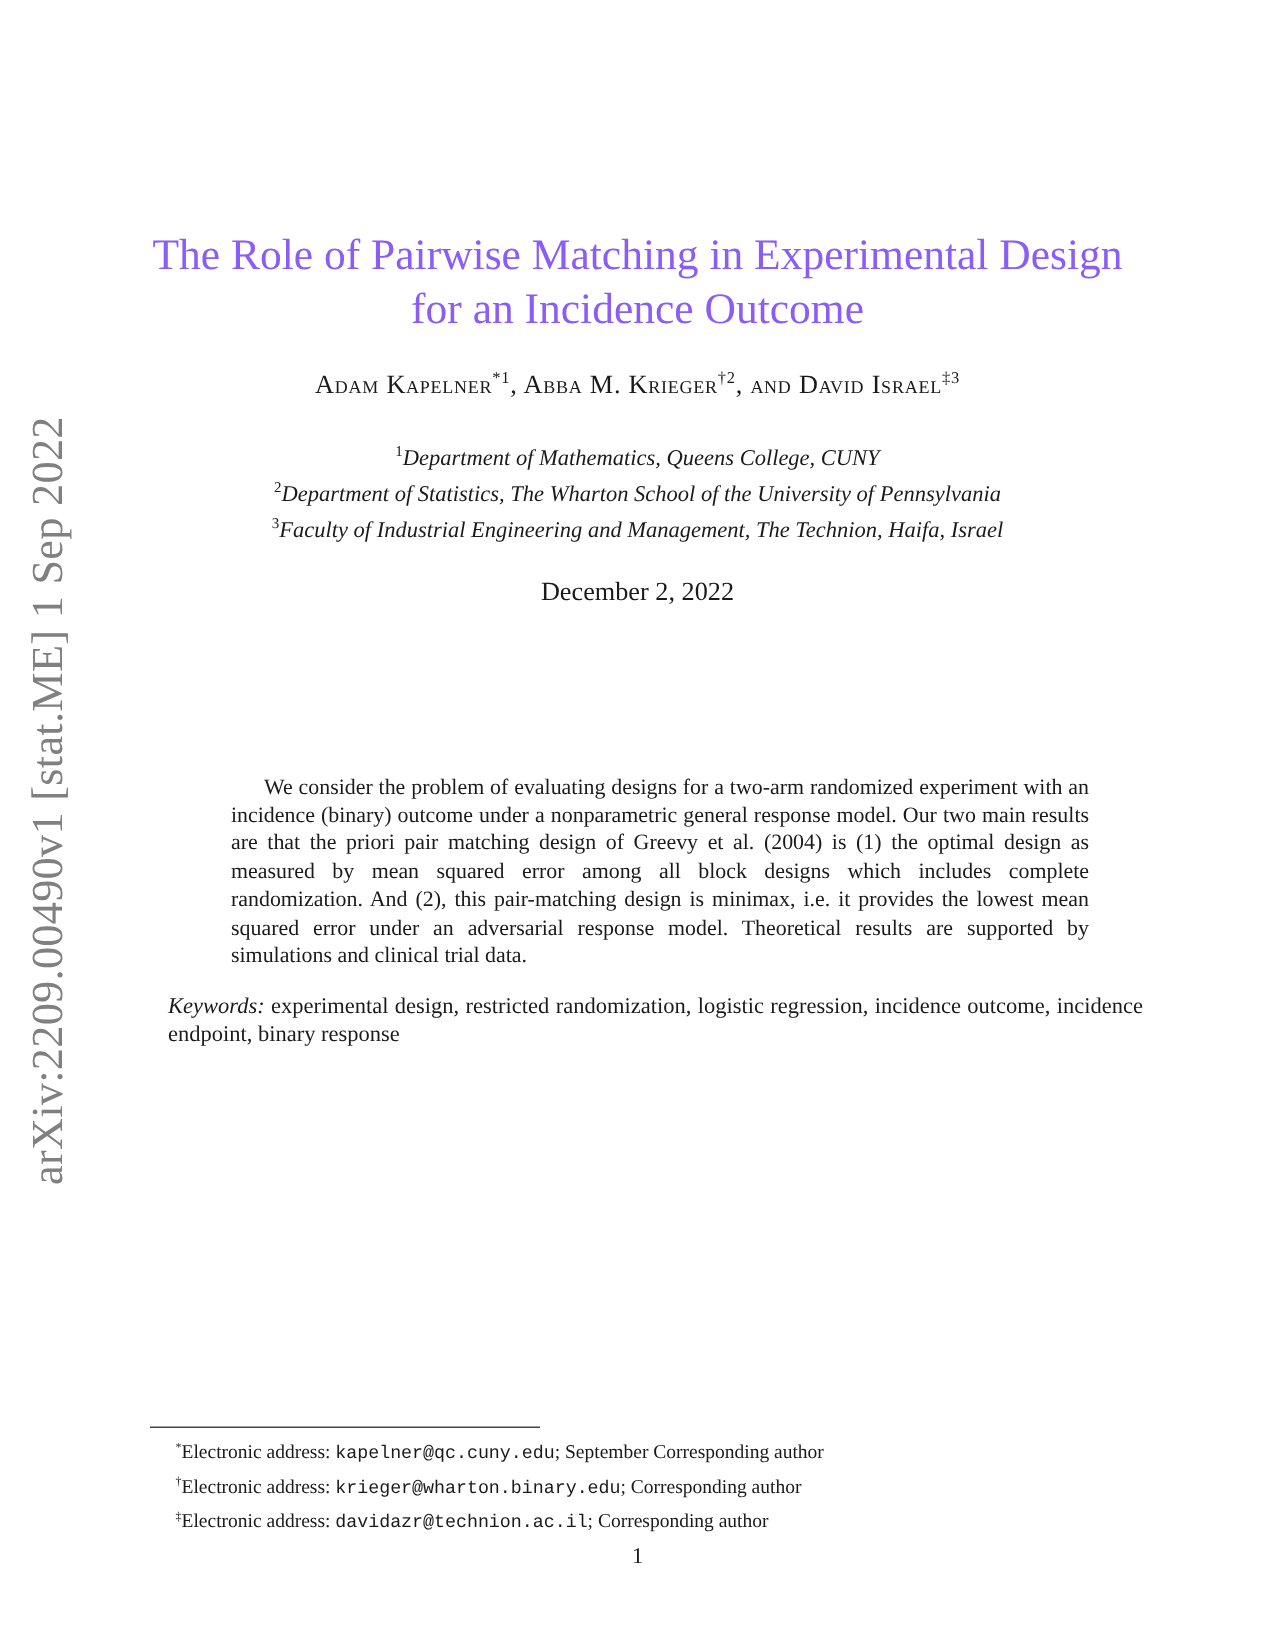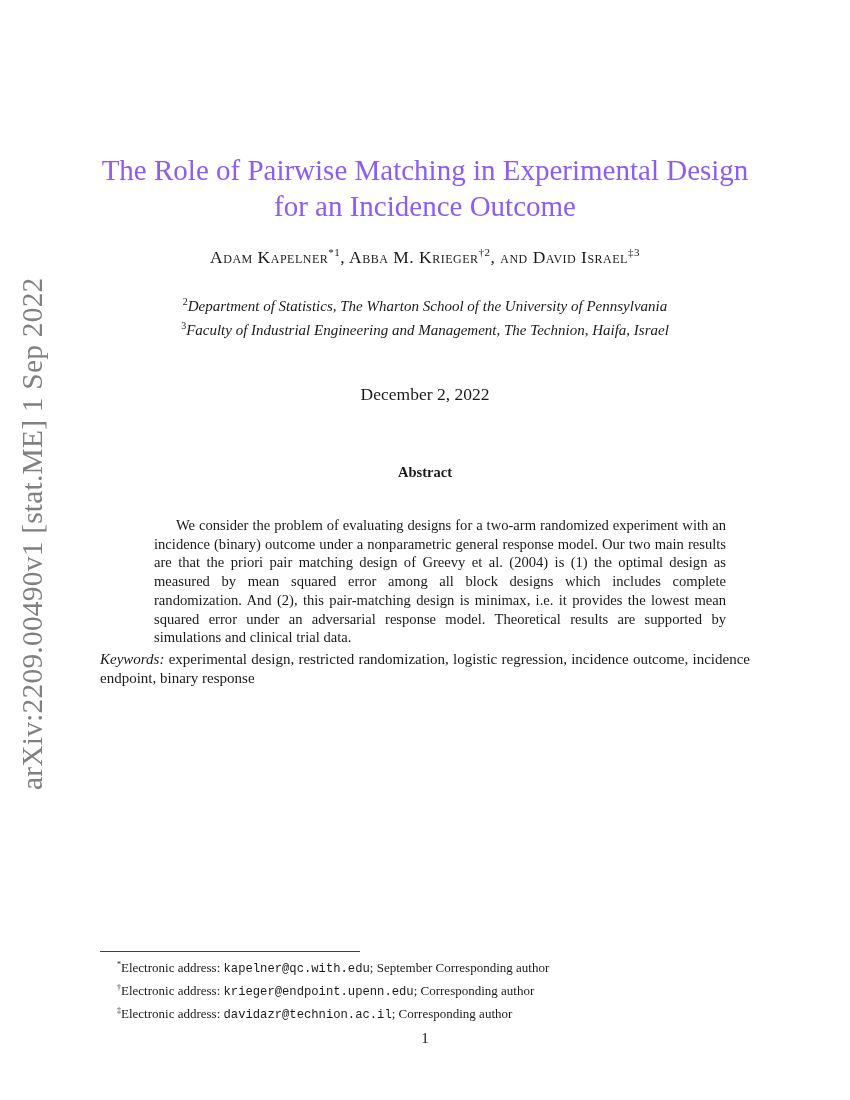--- a/index.html
+++ b/index.html
@@ -7,21 +7,21 @@
   .page { position: absolute; left: 0; top: 0; width: 850px; height: 1100px; }
   .arxiv-stamp { position: absolute; left: 16px; top: 790px; width: 520px; transform-origin: 0 0; transform: rotate(-90deg); font-family: "Liberation Serif", serif; font-size: 29.5px; color: #808080; white-space: nowrap; letter-spacing: 0.2px; }
   .title { position: absolute; left: 60px; width: 730px; top: 152px; text-align: center; font-family: "Liberation Serif", serif; font-size: 29px; line-height: 36px; font-weight: normal; margin: 0; color: #8b5cf6; }
   .authors { position: absolute; left: 60px; width: 730px; top: 246px; text-align: center; font-family: "Liberation Serif", serif; font-size: 17.5px; font-variant: small-caps; letter-spacing: 0.5px; }
   .authors sup { font-size: 11px; font-variant: normal; }
   .affils { position: absolute; left: 60px; width: 730px; top: 292px; text-align: center; font-family: "Liberation Serif", serif; font-style: italic; font-size: 15px; line-height: 19px; }
   .affils sup { font-style: normal; font-size: 10px; }
   .date { position: absolute; left: 60px; width: 730px; top: 384px; text-align: center; font-family: "Liberation Serif", serif; font-size: 17.5px; }
   .abstract-heading { position: absolute; left: 60px; width: 730px; top: 464px; text-align: center; font-family: "Liberation Serif", serif; font-weight: bold; font-size: 14.5px; margin: 0; }
   .abstract-body { position: absolute; left: 138px; width: 572px; top: 500px; font-family: "Liberation Serif", serif; font-size: 14.6px; line-height: 18.7px; text-align: justify; text-indent: 22px; margin: 16px; }
-  .keywords { position: absolute; left: 100px; width: 650px; top: 650px; font-family: "Liberation Serif", serif; font-size: 15px; line-height: 19px; text-align: justify; margin: 0; }
+  .keywords { position: absolute; left: 100px; width: 650px; top: 650px; font-family: "Liberation Serif", serif; font-size: 15px; line-height: 19px; text-align: justify; margin: 12px; }
   .keywords .kw-label { font-style: italic; }
   .fn-rule { position: absolute; left: 100px; top: 951px; width: 260px; height: 0; border-top: 1px solid #444; }
   .footnotes { position: absolute; left: 117px; top: 956px; font-family: "Liberation Serif", serif; font-size: 13px; line-height: 17.5px; }
   .footnotes sup { font-size: 8px; }
   .footnotes .mono { font-family: "Liberation Mono", monospace; font-size: 12.2px; }
   .page-number { position: absolute; left: 60px; width: 730px; top: 1030px; text-align: center; font-family: "Liberation Serif", serif; font-size: 15px; }
 </style>
 </head>
 <body>
 
@@ -32,32 +32,32 @@
   <h1 class="title">
     <span>The Role of Pairwise Matching in Experimental Design</span><br>
     <span>for an Incidence Outcome</span>
   </h1>
 
   <div class="authors">
     <span>Adam Kapelner</span><sup>*1</sup><span>, </span><span>Abba M. Krieger</span><sup>†2</sup><span>, and </span><span>David Israel</span><sup>‡3</sup>
   </div>
 
   <div class="affils">
+    <div><sup>1</sup><span>Department of Mathematics, Queens College, CUNY</span></div>
     <div><sup>2</sup><span>Department of Statistics, The Wharton School of the University of Pennsylvania</span></div>
     <div><sup>3</sup><span>Faculty of Industrial Engineering and Management, The Technion, Haifa, Israel</span></div>
   </div>
 
   <div class="date">December 2, 2022</div>
 
-  <h2 class="abstract-heading">Abstract</h2>
   <p class="abstract-body">We consider the problem of evaluating designs for a two-arm randomized experiment with an incidence (binary) outcome under a nonparametric general response model. Our two main results are that the priori pair matching design of Greevy et al. (2004) is (1) the optimal design as measured by mean squared error among all block designs which includes complete randomization. And (2), this pair-matching design is minimax, i.e. it provides the lowest mean squared error under an adversarial response model. Theoretical results are supported by simulations and clinical trial data.</p>
 
   <p class="keywords"><span class="kw-label">Keywords:</span><span> experimental design, restricted randomization, logistic regression, incidence outcome, incidence endpoint, binary response</span></p>
 
   <div class="fn-rule"></div>
   <div class="footnotes">
-    <div><sup>*</sup><span>Electronic address: </span><span class="mono">kapelner@qc.with.edu</span><span>; September Corresponding author</span></div>
-    <div><sup>†</sup><span>Electronic address: </span><span class="mono">krieger@endpoint.upenn.edu</span><span>; Corresponding author</span></div>
+    <div><sup>*</sup><span>Electronic address: </span><span class="mono">kapelner@qc.cuny.edu</span><span>; September Corresponding author</span></div>
+    <div><sup>†</sup><span>Electronic address: </span><span class="mono">krieger@wharton.binary.edu</span><span>; Corresponding author</span></div>
     <div><sup>‡</sup><span>Electronic address: </span><span class="mono">davidazr@technion.ac.il</span><span>; Corresponding author</span></div>
   </div>
 
   <div class="page-number">1</div>
 </div>
 
 </body></html>

